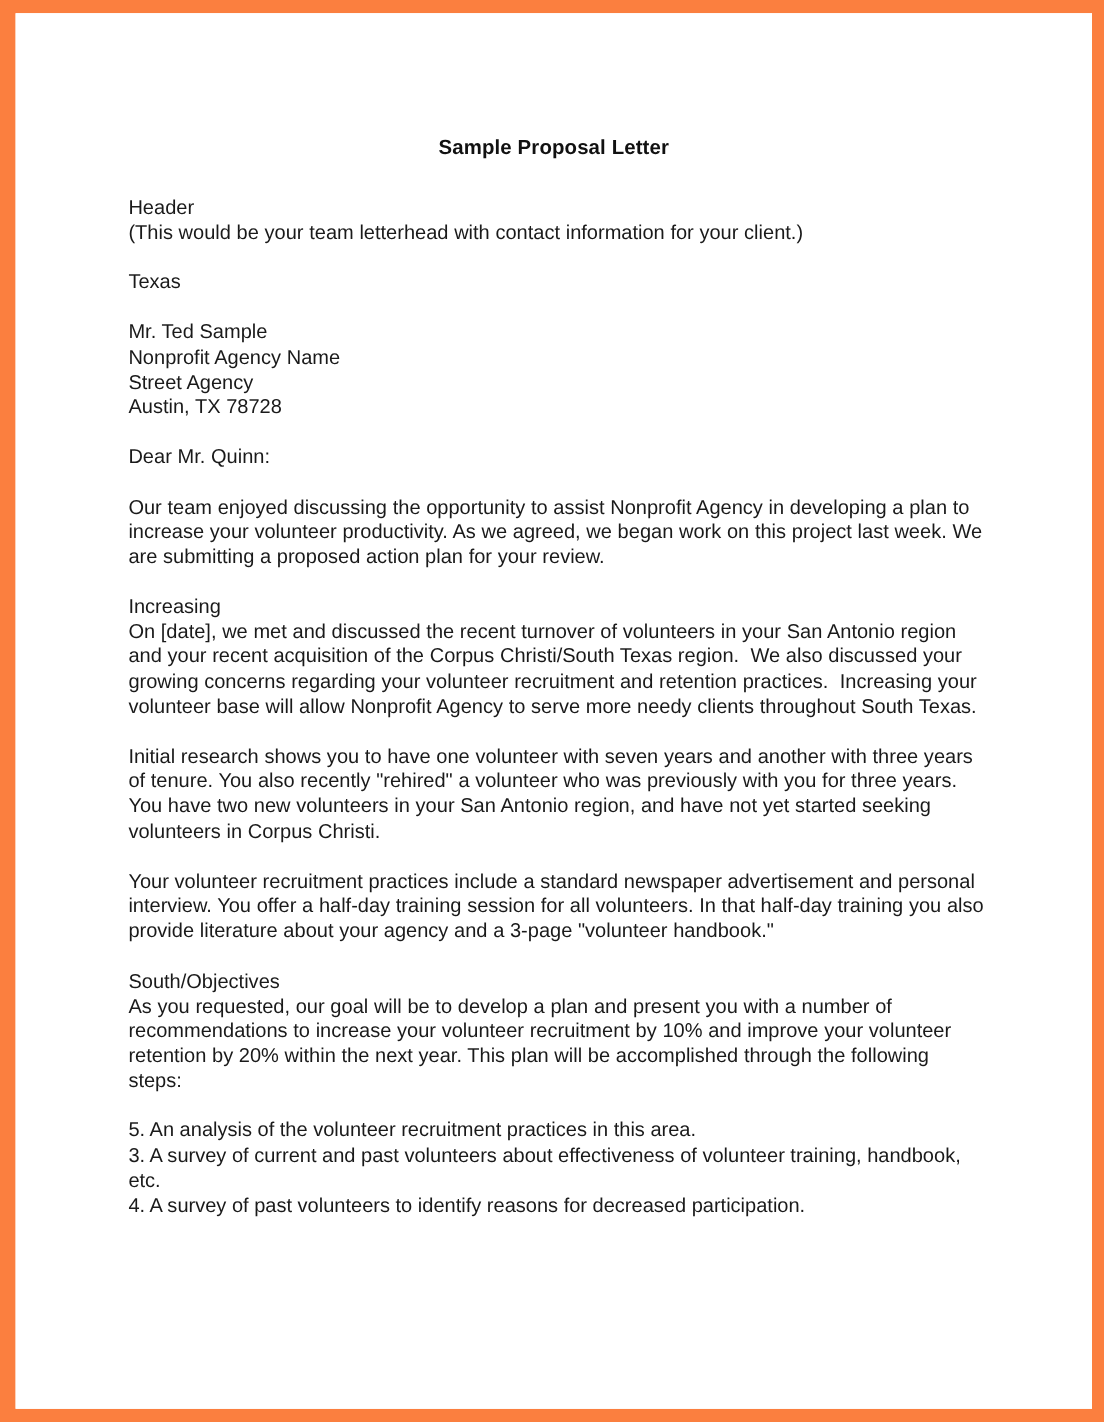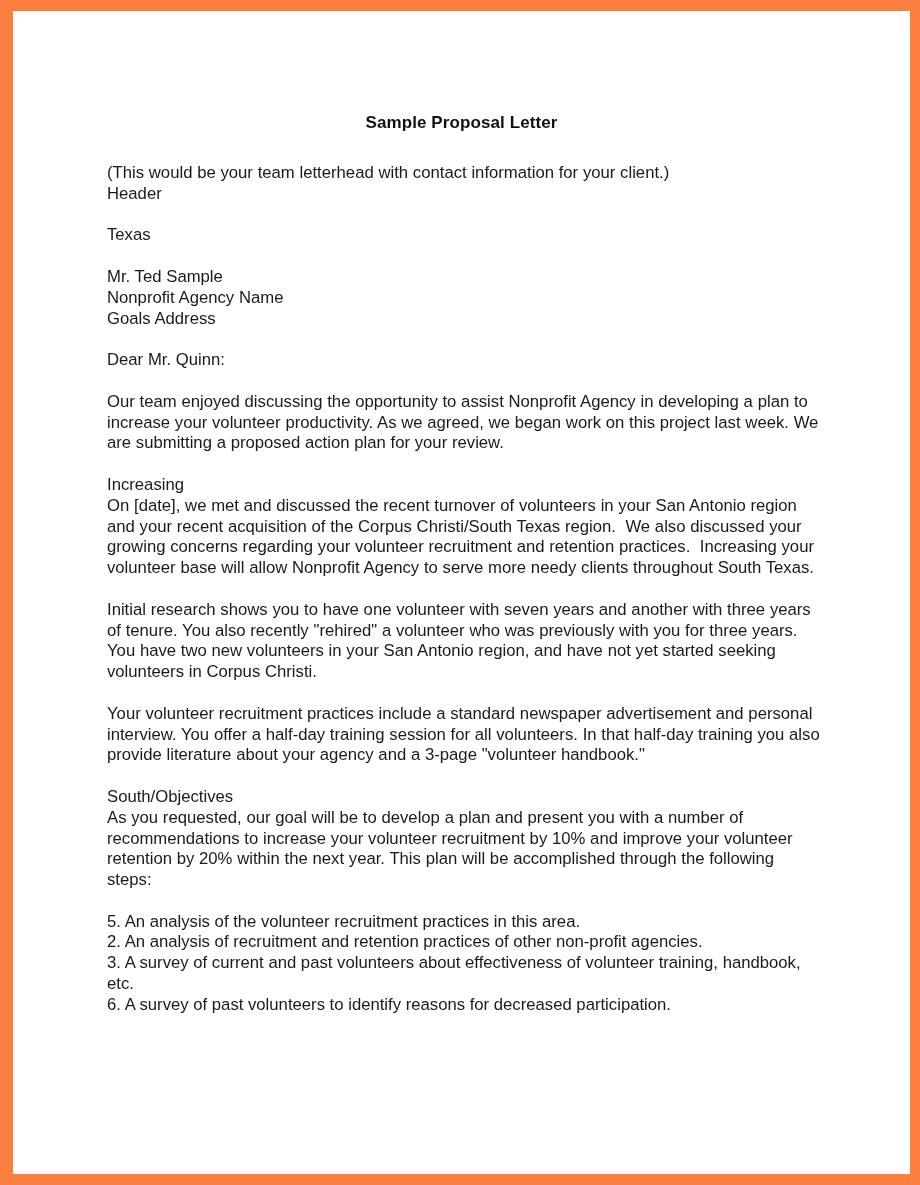--- a/index.html
+++ b/index.html
@@ -62,32 +62,33 @@
   }
 </style>
 </head>
 <body>
 
 <div id="page" style="--accent: #fb7f3f; border-color: rgb(251, 127, 63);">
   <div id="sheet" style="color: rgb(26, 26, 26);">
 
     <div class="doc-title">Sample Proposal Letter</div>
 
+    <div class="block">Header</div>
     <div class="block">(This would be your team letterhead with contact information for your client.)</div>
-    <div class="block">Header</div>
 
     <div class="gap"></div>
 
     <div class="block">Texas</div>
 
     <div class="gap"></div>
 
     <div class="block">Mr. Ted Sample</div>
     <div class="block">Nonprofit Agency Name</div>
-    <div class="block">Goals Address</div>
+    <div class="block">Street Agency</div>
+    <div class="block">Austin, TX 78728</div>
 
     <div class="gap"></div>
 
     <div class="block">Dear Mr. Quinn:</div>
 
     <div class="gap"></div>
 
     <div class="block">Our team enjoyed discussing the opportunity to assist Nonprofit Agency in developing a plan to increase your volunteer productivity. As we agreed, we began work on this project last week. We are submitting a proposed action plan for your review.</div>
 
     <div class="gap"></div>
@@ -104,18 +105,17 @@
     <div class="block">Your volunteer recruitment practices include a standard newspaper advertisement and personal interview. You offer a half-day training session for all volunteers. In that half-day training you also provide literature about your agency and a 3-page "volunteer handbook."</div>
 
     <div class="gap"></div>
 
     <div class="block">South/Objectives</div>
     <div class="block">As you requested, our goal will be to develop a plan and present you with a number of recommendations to increase your volunteer recruitment by 10% and improve your volunteer retention by 20% within the next year. This plan will be accomplished through the following steps:</div>
 
     <div class="gap"></div>
 
     <div class="list-block">5. An analysis of the volunteer recruitment practices in this area.</div>
-    <div class="list-block">2. An analysis of recruitment and retention practices of other non-profit agencies.</div>
     <div class="list-block">3. A survey of current and past volunteers about effectiveness of volunteer training, handbook, etc.</div>
-    <div class="list-block">6. A survey of past volunteers to identify reasons for decreased participation.</div>
+    <div class="list-block">4. A survey of past volunteers to identify reasons for decreased participation.</div>
 
   </div>
 </div>
 
 </body></html>

